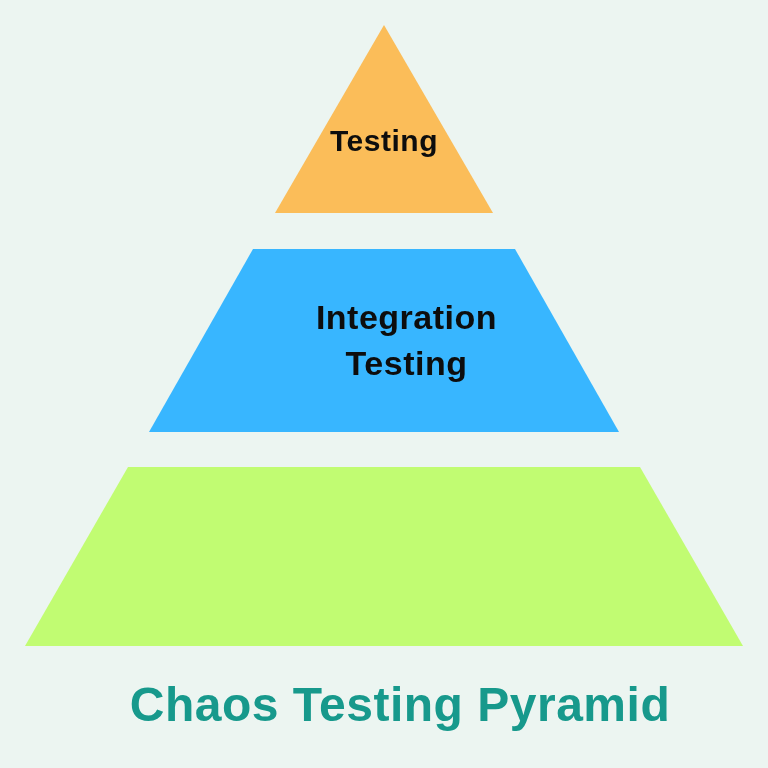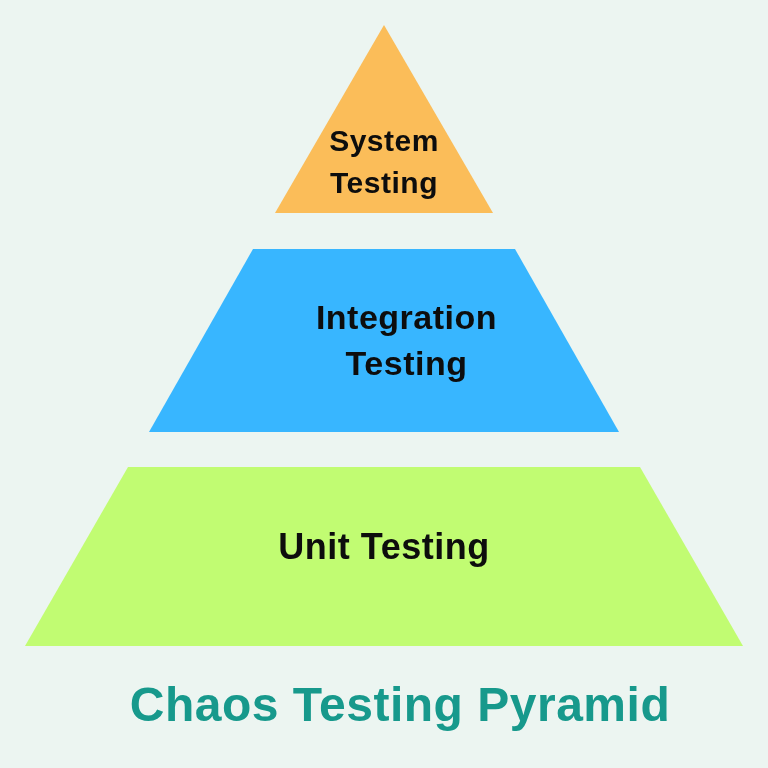--- a/index.html
+++ b/index.html
@@ -51,28 +51,24 @@
 
 <div class="canvas" style="background: rgb(236, 245, 241);">
 
   <svg class="pyramid-svg" viewBox="0 0 768 768" xmlns="http://www.w3.org/2000/svg">
     <polygon points="384,25 493,213 275,213" fill="#FBBD59"></polygon>
     <polygon points="253,249 515,249 619,432 149,432" fill="#38B6FF"></polygon>
     <polygon points="128,467 640,467 743,646 25,646" fill="#C1FC72"></polygon>
   </svg>
 
   <div class="layer-label label-system" style="color: rgb(13, 13, 13);">
-    <div>System</div>
     <div>Testing</div>
   </div>
 
   <div class="layer-label label-integration" style="color: rgb(13, 13, 13);">
     <div>Integration</div>
     <div>Testing</div>
   </div>
 
-  <div class="layer-label label-unit" style="color: rgb(13, 13, 13);">
-    <div>Unit Testing</div>
-  </div>
 
   <div class="diagram-title" style="color: rgb(23, 153, 140);">Chaos Testing Pyramid</div>
 
 </div>
 
 </body></html>

